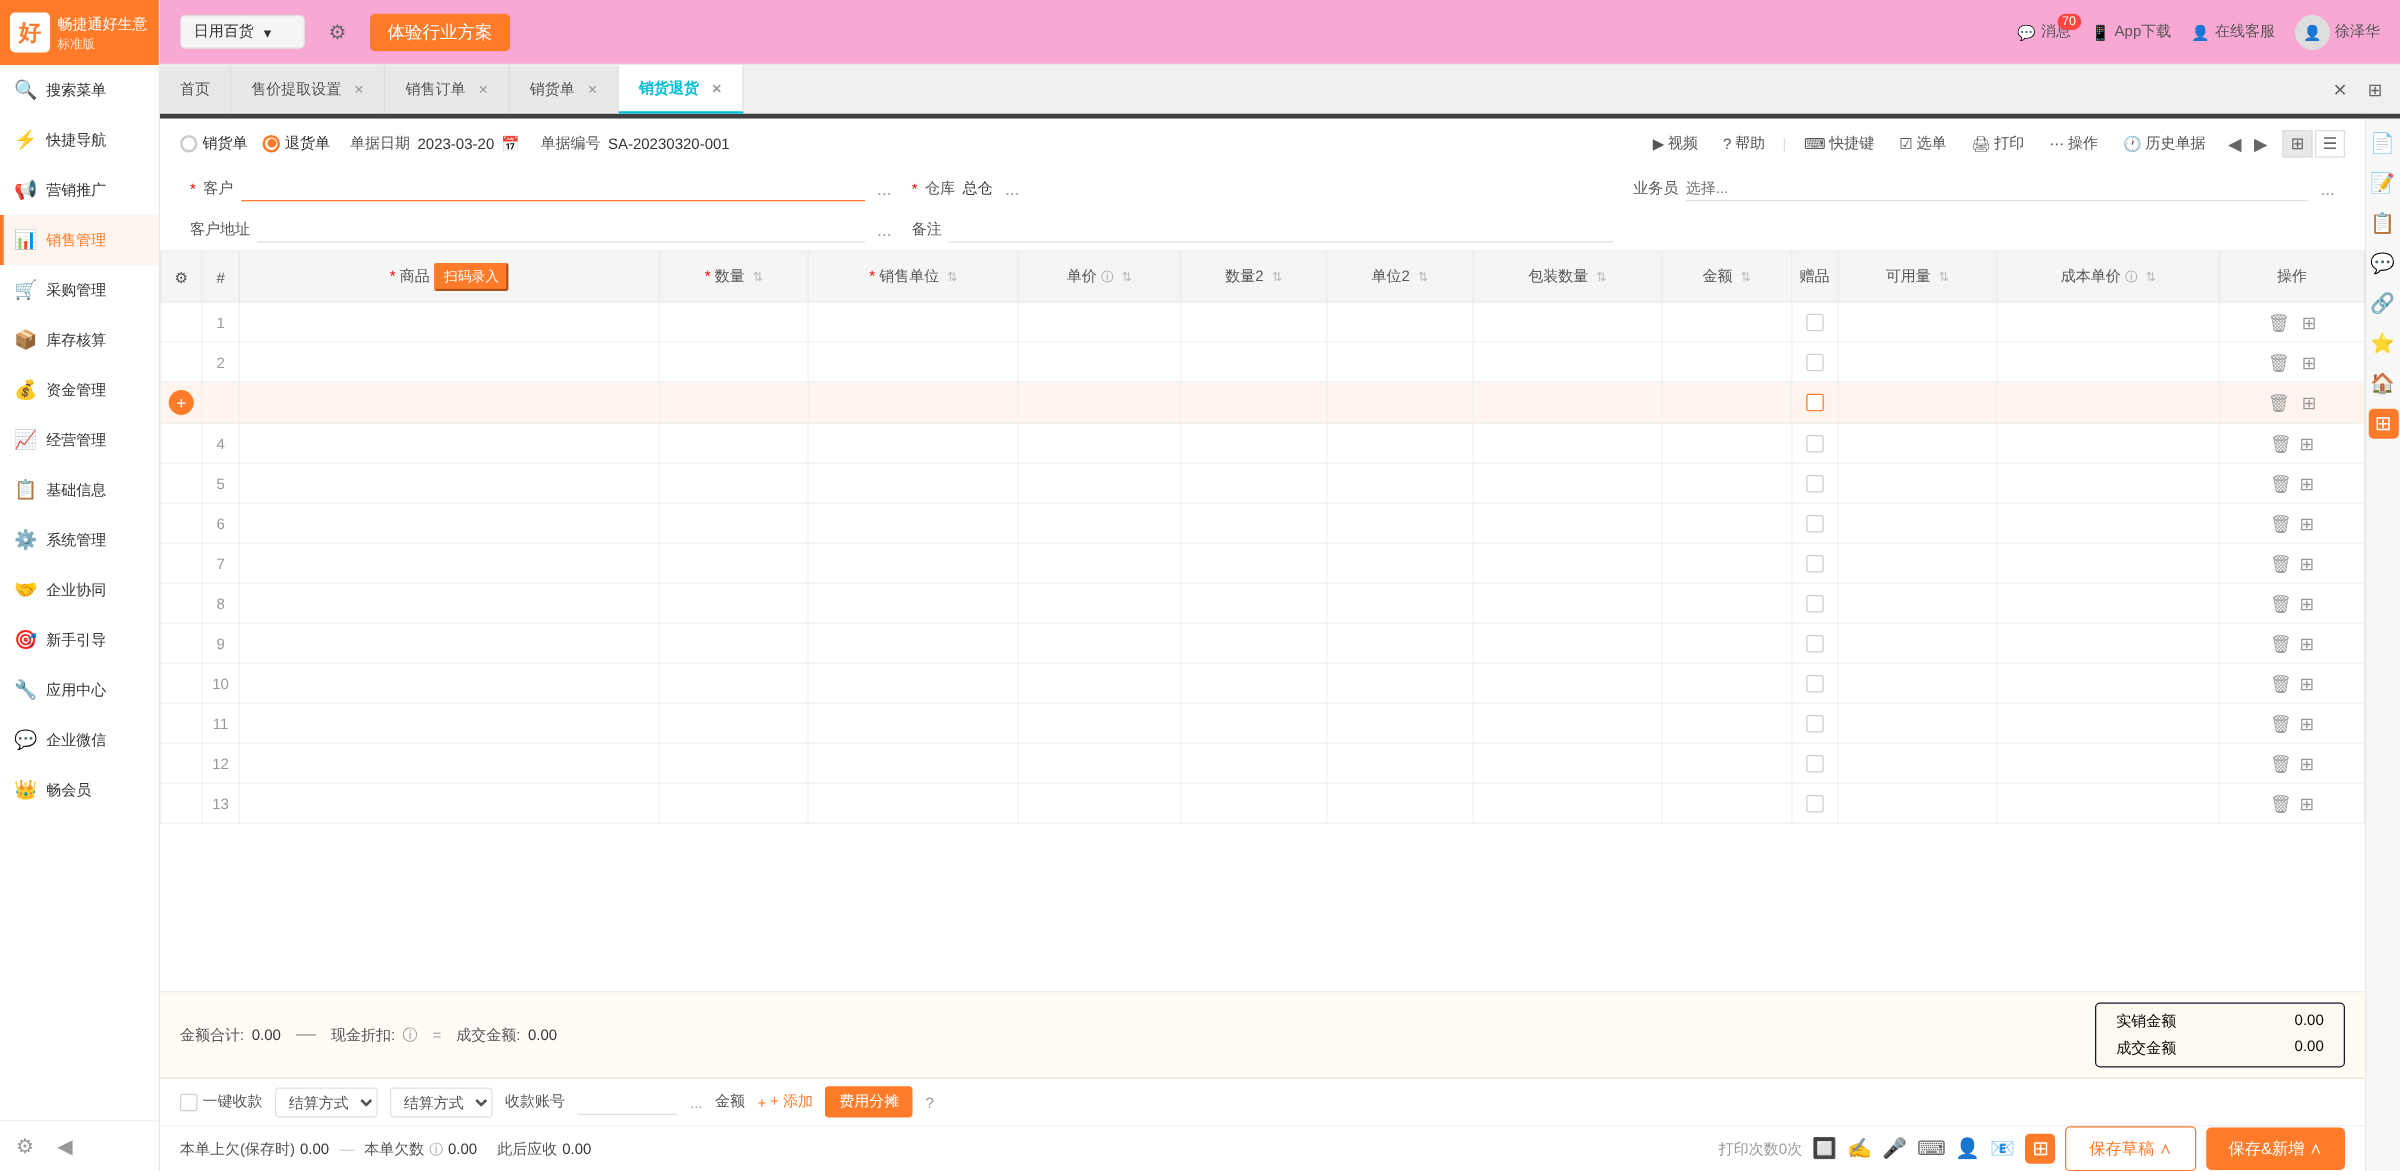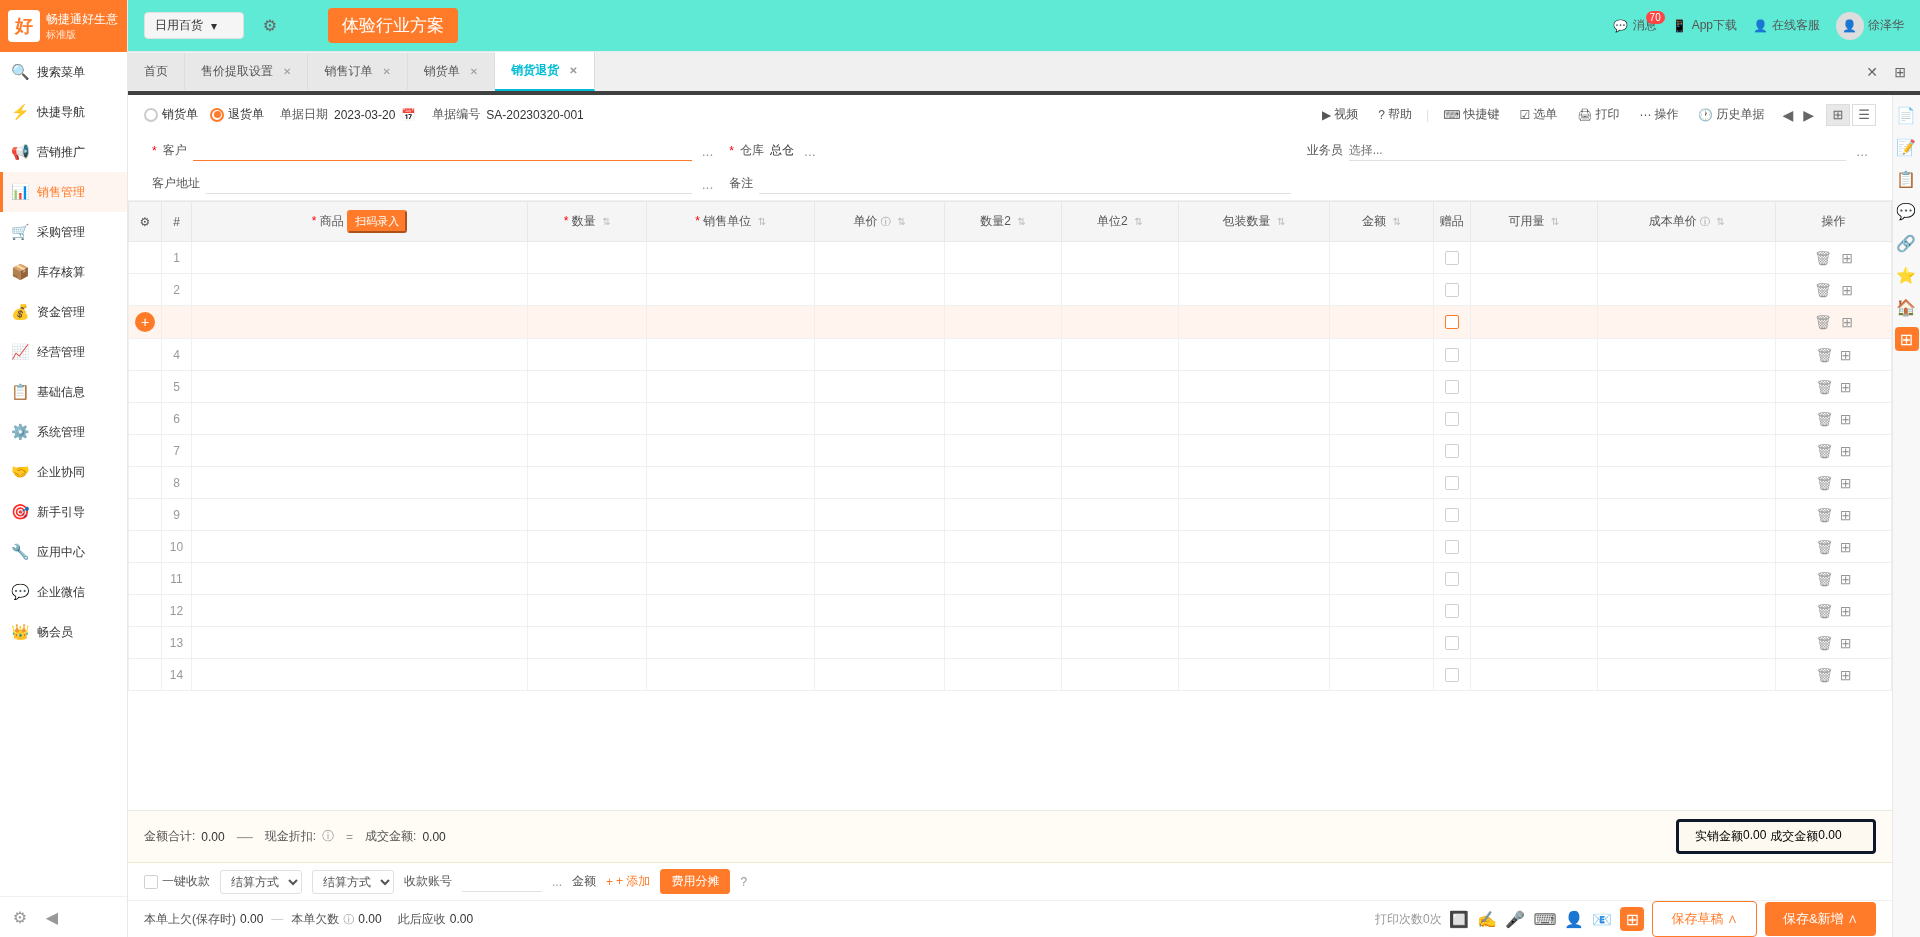--- a/index.html
+++ b/index.html
@@ -13,24 +13,24 @@
     .sidebar-item.active { background: #fff5f0; color: #ff7b29; border-left-color: #ff7b29; }
     .sidebar-item-icon { width: 20px; height: 20px; display: flex; align-items: center; justify-content: center; font-size: 15px; }
     .sidebar-item-label { font-size: 12px; }
     .sidebar-bottom { margin-top: auto; padding: 8px; display: flex; align-items: center; gap: 8px; border-top: 1px solid #f0f0f0; }
     .sidebar-bottom-icon { width: 24px; height: 24px; display: flex; align-items: center; justify-content: center; color: #999; cursor: pointer; font-size: 16px; }
 
     
     .main { flex: 1; display: flex; flex-direction: column; height: 100%; overflow: hidden; }
 
     
-    .topbar { background: #5eead4; height: 52px; display: flex; align-items: center; padding: 0 16px; gap: 12px; border-bottom: 1px solid #e8e8e8; }
+    .topbar { background: #f9a8d4; height: 52px; display: flex; align-items: center; padding: 0 16px; gap: 12px; border-bottom: 1px solid #e8e8e8; }
     .topbar-select { display: flex; align-items: center; gap: 4px; background: #f5f5f5; border: 1px solid #e0e0e0; border-radius: 4px; padding: 4px 10px; cursor: pointer; color: #333; font-size: 12px; min-width: 100px; }
     .topbar-gear { width: 28px; height: 28px; display: flex; align-items: center; justify-content: center; color: #666; cursor: pointer; font-size: 16px; }
-    .topbar-trial-btn { background: #ff7b29; color: #fff; border: none; border-radius: 4px; padding: 6px 14px; cursor: pointer; font-size: 17px; margin-left: 32px; }
+    .topbar-trial-btn { background: #ff7b29; color: #fff; border: none; border-radius: 4px; padding: 6px 14px; cursor: pointer; font-size: 14px; }
     .topbar-right { margin-left: auto; display: flex; align-items: center; gap: 16px; color: #333; }
     .topbar-right-item { display: flex; align-items: center; gap: 4px; cursor: pointer; font-size: 12px; color: #555; }
     .topbar-msg-badge { position: relative; }
     .badge { background: #ff4444; color: #fff; border-radius: 10px; font-size: 10px; padding: 1px 4px; position: absolute; top: -6px; right: -8px; }
     .topbar-avatar { width: 28px; height: 28px; border-radius: 50%; background: #ddd; display: flex; align-items: center; justify-content: center; overflow: hidden; }
 
     
     .tabbar { background: #f0f0f0; display: flex; align-items: center; border-bottom: 4px solid #404040; }
     .tab { padding: 10px 16px; cursor: pointer; color: #555; font-size: 13px; display: flex; align-items: center; gap: 6px; border-right: 1px solid #ddd; background: #e8e8e8; }
     .tab.active { background: #fff; color: #00bcd4; border-bottom: 2px solid #00bcd4; font-weight: bold; }
@@ -616,36 +616,20 @@
                   <td></td>
                   <td></td>
                   <td></td>
                   <td></td>
                   <td></td>
                   <td class="checkbox-cell"><span class="checkbox"></span></td>
                   <td></td>
                   <td></td>
                   <td><span class="action-icon">🗑</span><span class="action-icon">⊞</span></td>
                 </tr>
-              <tr>
-                  <td></td>
-                  <td class="row-num">14</td>
-                  <td></td>
-                  <td></td>
-                  <td></td>
-                  <td></td>
-                  <td></td>
-                  <td></td>
-                  <td></td>
-                  <td></td>
-                  <td class="checkbox-cell"><span class="checkbox"></span></td>
-                  <td></td>
-                  <td></td>
-                  <td><span class="action-icon">🗑</span><span class="action-icon">⊞</span></td>
-                </tr>
 
             </tbody>
           </table>
         </div>
 
         <div class="footer">
 
           <div class="footer-row1">
             <div class="footer-amount">
               <span>金额合计:</span>
@@ -655,21 +639,21 @@
             <div class="footer-amount">
               <span>现金折扣:</span>
               <span class="footer-info-icon">ⓘ</span>
             </div>
             <span class="footer-equals">=</span>
             <div class="footer-amount">
               <span>成交金额:</span>
               <span class="footer-amount-value">0.00</span>
             </div>
 
-            <div style="margin-left:auto;background:#fef9f0;border:3px solid #0f172a;border-radius:4px;padding:6px 16px;display:flex;flex-direction:row;gap:4px;min-width:200px;">
+            <div style="margin-left:auto;background:#fef9f0;border:1px solid #0f172a;border-radius:4px;padding:6px 16px;display:flex;flex-direction:column;gap:4px;min-width:200px;">
               <div style="display:flex;justify-content:space-between;">
                 <span>实销金额</span>
                 <span style="font-weight:500;">0.00</span>
               </div>
               <div style="display:flex;justify-content:space-between;">
                 <span>成交金额</span>
                 <span style="font-weight:500;">0.00</span>
               </div>
             </div>
           </div>

